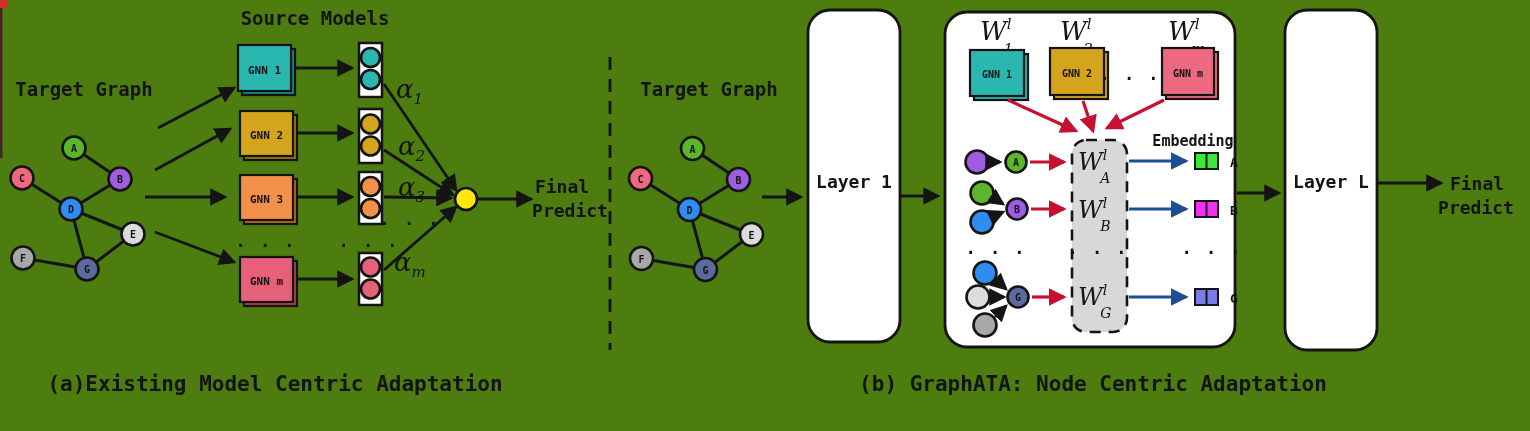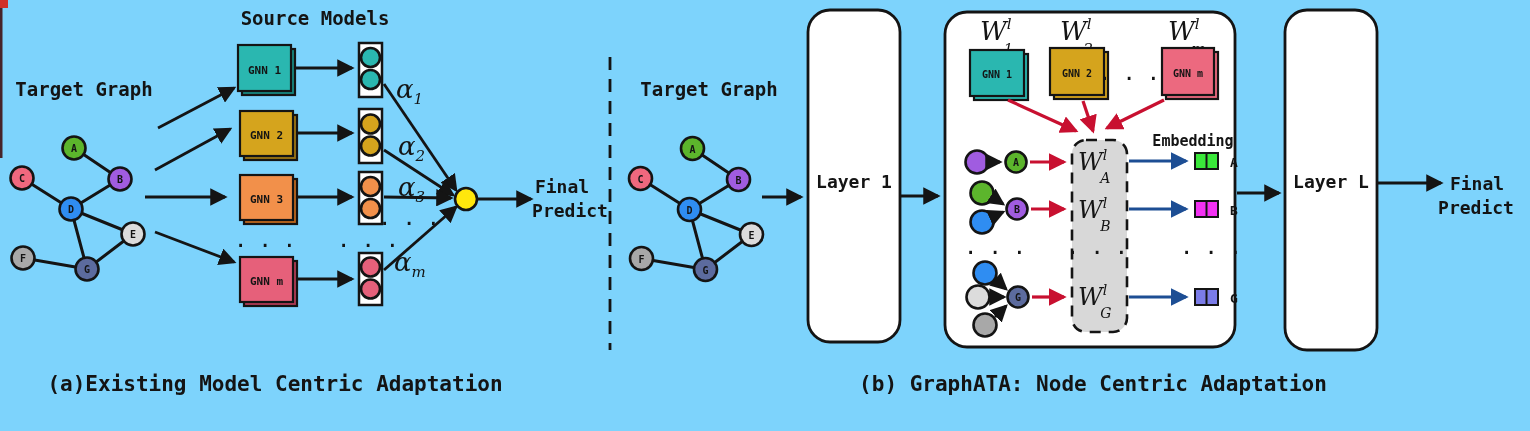--- a/index.html
+++ b/index.html
@@ -1,16 +1,16 @@
 <!DOCTYPE html>
 <html><head>
 <meta charset="utf-8">
 <style>
   html,body{margin:0;padding:0;background:#ffffff;}
-  .stage{position:relative;width:1530px;height:431px;background:#7dd3fc;overflow:hidden;}
+  .stage{position:relative;width:1530px;height:431px;background:#4d7c0f;overflow:hidden;}
   svg text{fill:#141414;}
   .mono{font-family:"DejaVu Sans Mono",monospace;font-weight:bold;}
   .math{font-family:"DejaVu Serif",serif;font-style:italic;font-weight:normal;}
   .t21{font-size:21px;} .t19{font-size:19px;} .t18{font-size:18px;}
   .t15{font-size:15px;} .t11{font-size:11px;} .t10{font-size:10px;}
   .t13{font-size:13px;} .t26{font-size:26px;} .t24{font-size:24px;}
   .t16s{font-size:15px;} .t14s{font-size:14px;}
   .dots{font-family:"DejaVu Sans Mono",monospace;font-weight:bold;font-size:17px;letter-spacing:2px;}
   .edge{stroke:#141414;stroke-width:3;stroke-linecap:round;}
   .arrow{stroke:#141414;stroke-width:2.8;fill:none;}

